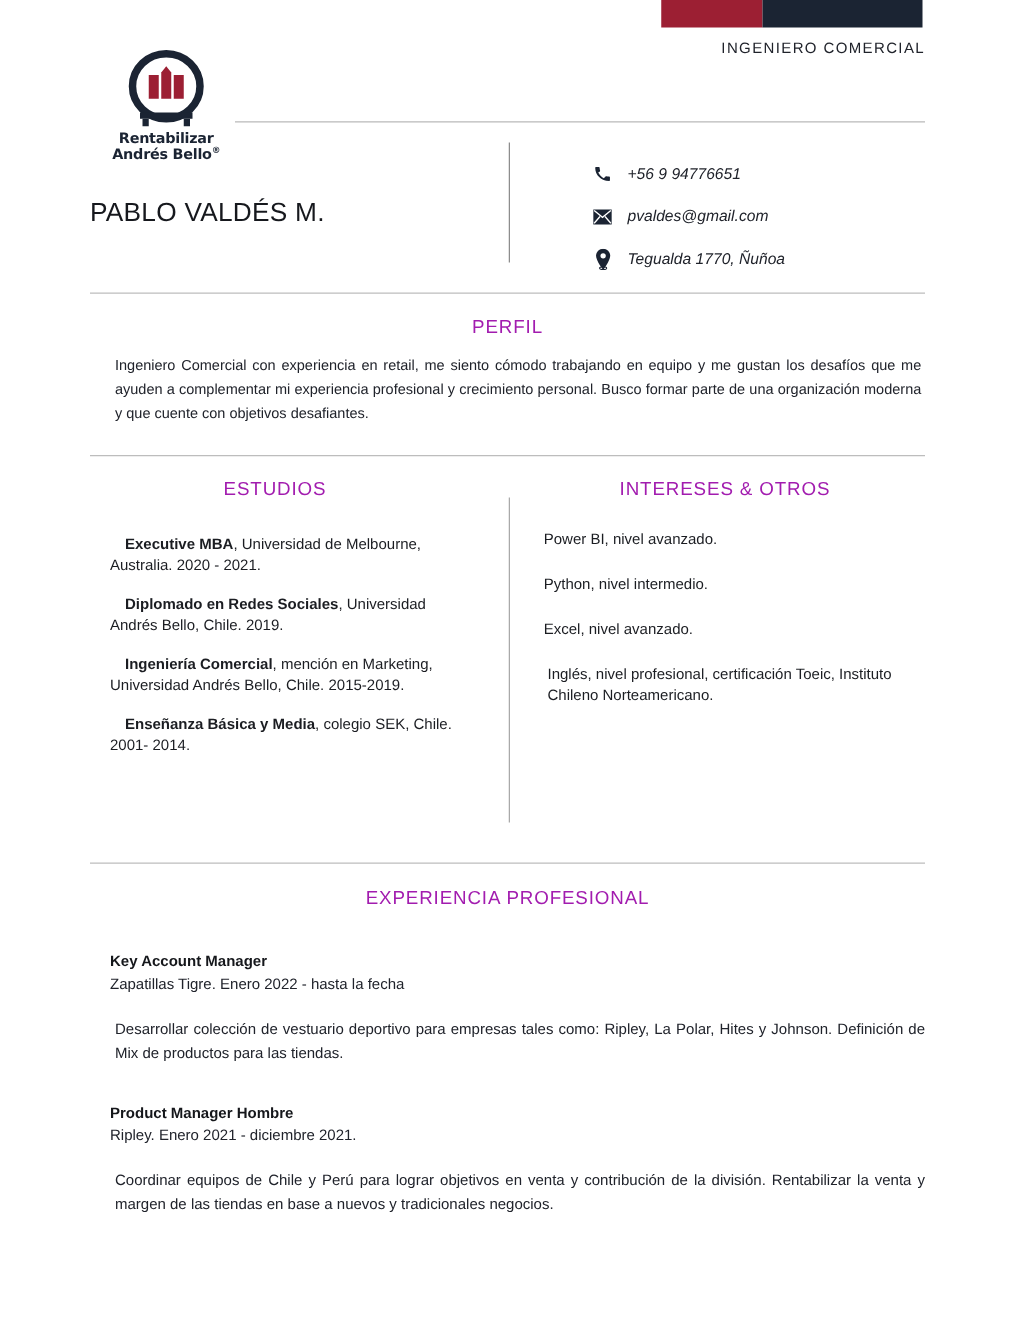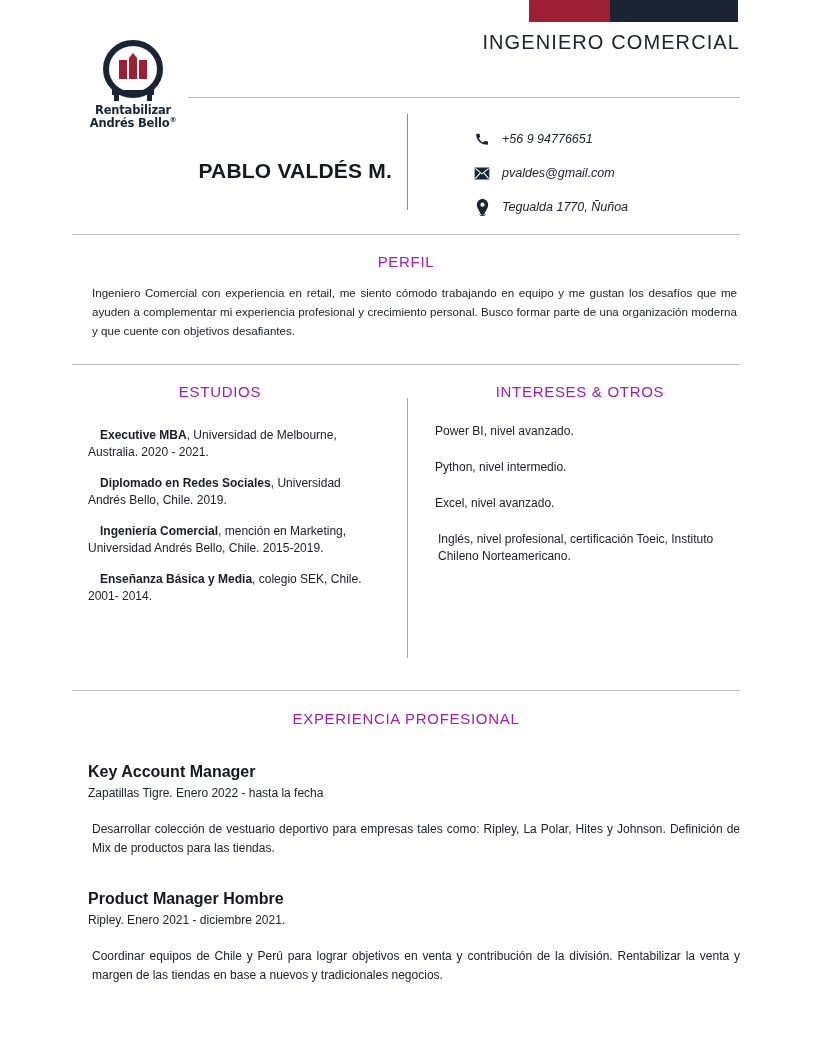--- a/index.html
+++ b/index.html
@@ -17,21 +17,21 @@
 
   
   .topbars { position: absolute; top: 0; left: 0; width: 816px; height: 22px; }
   .bar-red  { position: absolute; top: 0; left: 529px; width: 81px;  height: 22px; background: #9c1f33; }
   .bar-navy { position: absolute; top: 0; left: 610px; width: 128px; height: 22px; background: #1b2433; }
 
   
   .job-title {
     position: absolute; top: 31px; left: 300px; width: 440px;
     text-align: right;
-    font-size: 20px;
+    font-size: 12px;
     letter-spacing: 1.1px;
     color: #20232b;
     font-weight: 400;
   }
   .header-rule {
     position: absolute; top: 97px; left: 188px; width: 552px; height: 1px;
     background: #b9b9b9;
   }
 
   
@@ -47,23 +47,23 @@
     font-weight: 700;
     line-height: 1.12;
     color: #1b2433;
     letter-spacing: -0.2px;
   }
   .logo-text .reg { font-size: 7px; vertical-align: super; }
 
   
   .person-name {
     position: absolute; top: 159px; left: 72px; width: 320px;
-    text-align: right;
+    text-align: left;
     font-size: 21px;
-    font-weight: 700;
+    font-weight: 400;
     letter-spacing: 0.2px;
     color: #16181d;
   }
 
   
   .v-div-header {
     position: absolute; top: 114px; left: 407px; width: 1px; height: 96px;
     background: #8d8d8d;
   }
 
@@ -145,21 +145,21 @@
     line-height: 1.42;
     color: #1b1d22;
   }
   .int-item b { font-weight: 400; }
   .int-item.last { padding-left: 3px; }
 
   
   .exp-wrap { position: absolute; top: 760px; left: 88px; width: 652px; }
   .exp-job { margin-bottom: 22px; }
   .exp-role {
-    font-size: 16px; font-weight: 700; color: #15171b;
+    font-size: 12px; font-weight: 700; color: #15171b;
     line-height: 1.5;
   }
   .exp-meta {
     font-size: 12px; color: #20232b; line-height: 1.5;
   }
   .exp-desc {
     margin-top: 18px; margin-left: 4px;
     font-size: 12px; line-height: 1.55; color: #20232b;
     text-align: justify;
   }

